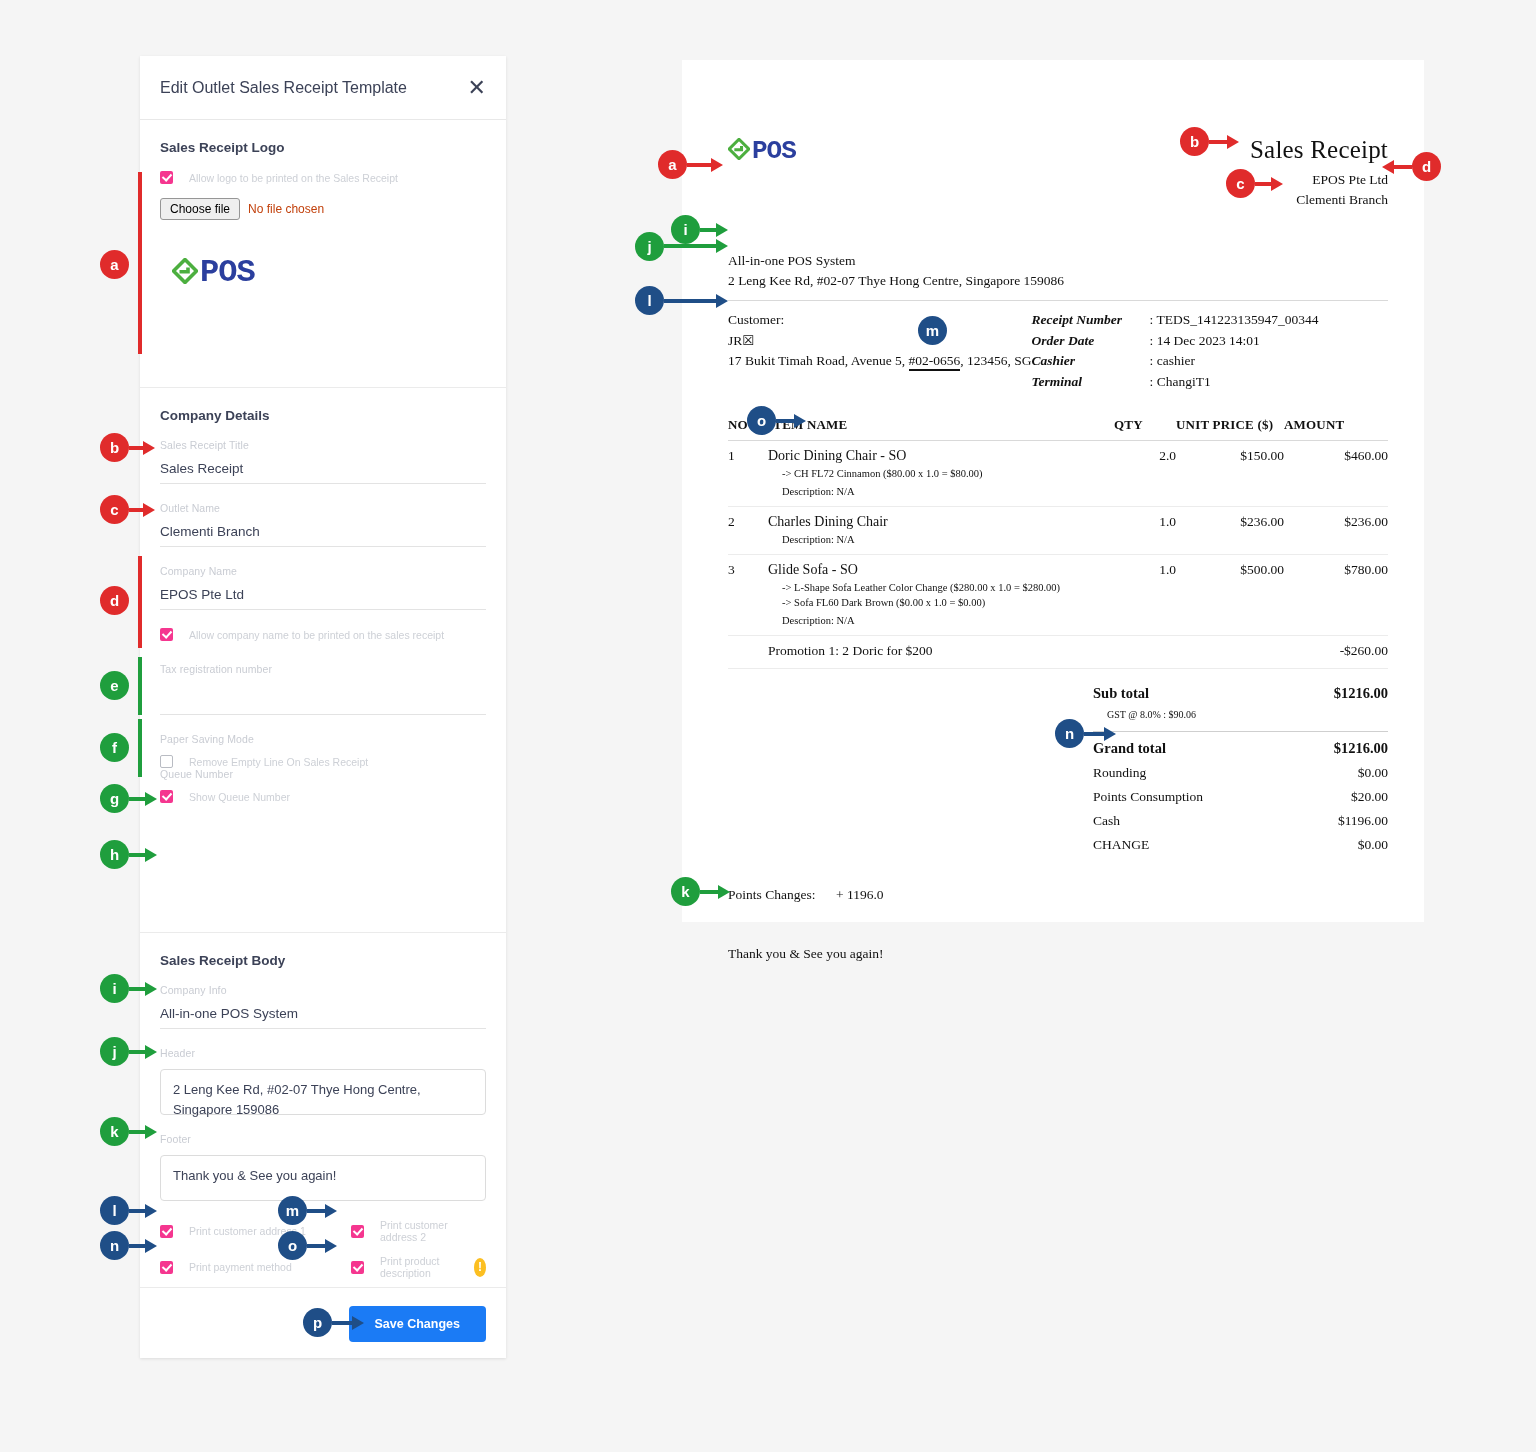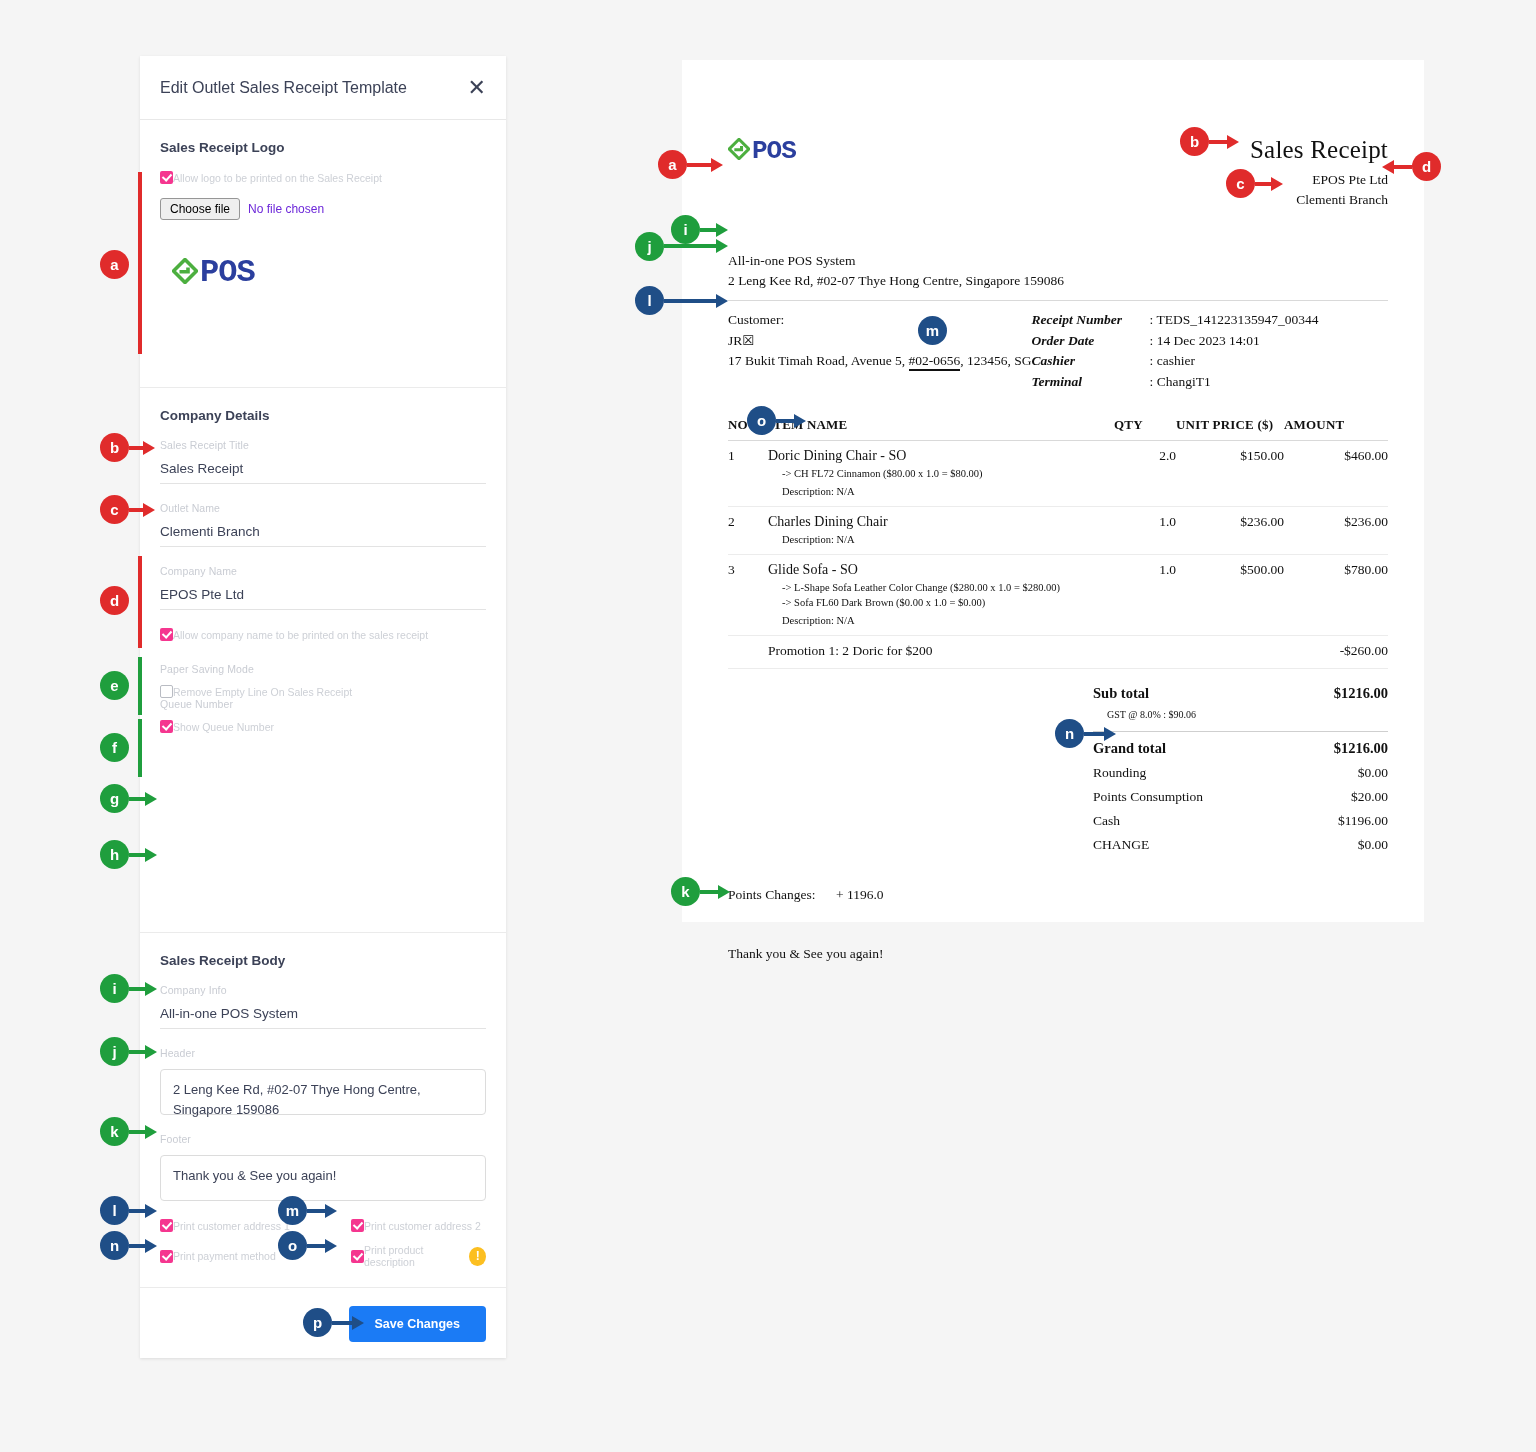--- a/index.html
+++ b/index.html
@@ -81,40 +81,40 @@
     font-size: 10.5px; color: #c9ccd3; margin-bottom: 10px;
     letter-spacing: .1px;
   }
   .field-value {
     font-size: 13.5px; color: #3c4257; padding-bottom: 7px;
     border-bottom: 1px solid #e3e3e3; min-height: 22px;
   }
   .field-empty { min-height: 30px; border-bottom: 1px solid #e3e3e3; }
   .fieldbox { margin-bottom: 18px; }
 
-  .chk-row { display: flex; align-items: center; gap: 0; }
+  .chk-row { display: flex; align-items: center; gap: 16px; }
   .chk {
     width: 13px; height: 13px; border-radius: 2px;
     background: #f5368f; position: relative; flex: 0 0 13px;
   }
   .chk::after {
     content: ""; position: absolute; left: 3.5px; top: 1px;
     width: 4px; height: 7px; border: solid #fff;
     border-width: 0 2px 2px 0; transform: rotate(42deg);
   }
   .chk.off { background: #fff; border: 1.5px solid #b9bcc3; }
   .chk.off::after { display: none; }
   .chk-label { font-size: 10.5px; color: #cdd0d6; }
 
   .filerow { display: flex; align-items: center; gap: 8px; margin-top: 14px; }
   .filebtn {
     font-size: 12px; color: #000; background: #efefef;
     border: 1px solid #969696; border-radius: 3px; padding: 3px 9px;
   }
-  .filetxt { font-size: 12px; color: #6d28d9; }
+  .filetxt { font-size: 12px; color: #c2410c; }
 
   .logo-wrap { margin-top: 34px; margin-left: 12px; }
   .epos {
     display: inline-flex; align-items: center; gap: 2px;
   }
   .epos .mark { display: block; }
   .epos .word {
     font-family: Liberation Mono, monospace;
     font-weight: 700; color: #2b3f9e; letter-spacing: -1px;
   }
@@ -254,20 +254,24 @@
         <div class="field-label">Company Name</div>
         <div class="field-value">EPOS Pte Ltd</div>
       </div>
 
       <div class="chk-row" style="margin-bottom:22px;">
         <span class="chk"></span>
         <span class="chk-label">Allow company name to be printed on the sales receipt</span>
       </div>
 
 
+      <div class="fieldbox">
+        <div class="field-label">Tax registration number</div>
+        <div class="field-value field-empty"></div>
+      </div>
 
       <div>
         <div class="field-label">Paper Saving Mode</div>
         <div class="chk-row">
           <span class="chk off"></span>
           <span class="chk-label">Remove Empty Line On Sales Receipt</span>
         </div>
       </div>
 
       <div style="margin-bottom:18px;">

